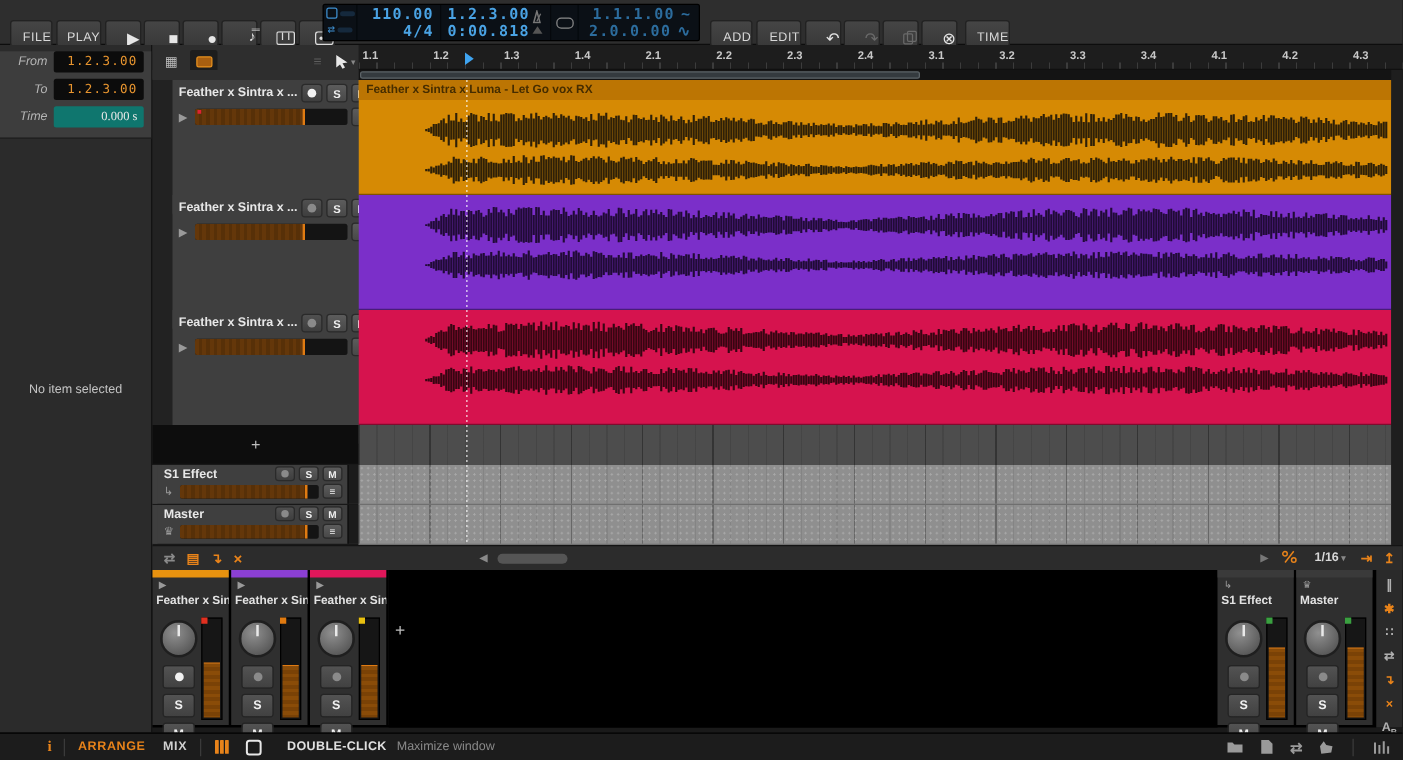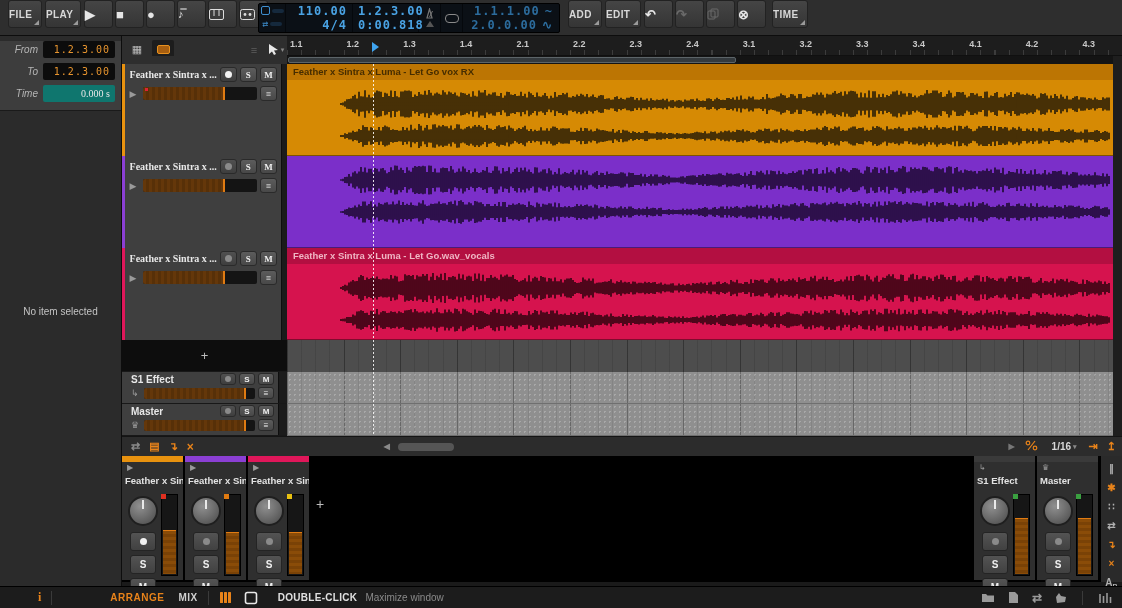--- a/index.html
+++ b/index.html
@@ -1,20 +1,20 @@
 <!DOCTYPE html>
 <html><head>
 <meta charset="utf-8">
 <style>
   * { margin:0; padding:0; box-sizing:border-box; }
   html,body { width:1122px; height:608px; background:#1a1a1a; font-family:"Liberation Sans",sans-serif; overflow:hidden; }
 
   
   #topbar { position:absolute; left:0; top:0; width:1122px; height:36px; background:#2e2e2e; border-bottom:1px solid #0d0d0d; }
-  .tbtn { position:absolute; top:0; height:28px; background:linear-gradient(#454545,#353535); border:1px solid #222; border-radius:3px; color:#d8d8d8; font-size:10px; font-weight:bold; display:flex; align-items:center; justify-content:flex-start; letter-spacing:.4px; }
+  .tbtn { position:absolute; top:16px; height:28px; background:linear-gradient(#454545,#353535); border:1px solid #222; border-radius:3px; color:#d8d8d8; font-size:10px; font-weight:normal; display:flex; align-items:center; justify-content:flex-end; letter-spacing:.4px; }
   .tbtn.corner::after { content:""; position:absolute; right:2px; bottom:2px; border-left:5px solid transparent; border-bottom:5px solid #9a9a9a; }
   .tbtn .glyph { font-size:13px; color:#e6e6e6; }
   .tbtn.dim, .tbtn.dim .glyph { color:#6a6a6a; }
   #display { position:absolute; left:258px; top:3px; width:302px; height:30px; background:#0b1016; border:1px solid #000; border-radius:2px; display:flex; font-family:"DejaVu Sans Mono",monospace; }
   .dsec { border-right:1px solid #05080c; display:flex; flex-direction:column; justify-content:center; padding:0 5px; }
   .dval { color:#4aa3e4; font-size:12px; font-weight:bold; text-align:right; line-height:14px; letter-spacing:1px; }
   .dval.dim2 { color:#2c6c9d; }
   .dicon { color:#3e8fd0; font-size:10px; line-height:12px; }
   .pill { width:12px; height:4px; background:#15293d; border-radius:2px; display:inline-block; }
   .sq { width:9px; height:9px; border:1.5px solid #3e8fd0; border-radius:2px; display:inline-block; }
@@ -36,21 +36,21 @@
   .hico { width:22px; height:20px; display:flex; align-items:center; justify-content:center; color:#b9b9b9; font-size:11px; border-radius:2px; margin-left:4px; }
   .hico.sel { background:#1d1d1d; }
   .clipglyph { width:13px; height:9px; background:#a85f10; border:1px solid #e8911e; border-radius:2px; }
   #ruler { position:absolute; left:165px; top:0; width:835px; height:20px; background:#1d1d1d; border-bottom:1px solid #101010; }
   .tick { position:absolute; top:3px; font-size:9px; font-weight:bold; color:#c9c9c9; }
   #rulerticks { position:absolute; left:0; bottom:0; width:100%; height:5px; background:repeating-linear-gradient(to right,#3c3c3c 0 1px,transparent 1px 14.15px); }
   #scrollstrip { position:absolute; left:165px; top:20px; width:835px; height:8px; background:#141414; }
   #scrollbar { position:absolute; left:1px; top:1px; width:448px; height:6px; background:#343a3e; border:1px solid #5c6468; border-radius:2px; }
   #hdrfill { position:absolute; left:0; top:20px; width:165px; height:8px; background:#2e2e2e; }
 
-  .trackrow { position:absolute; left:0; width:165px; height:108px; background:#3f3f3f; border-bottom:1px solid #181818; display:flex;font-family:Liberation Serif, serif; }
+  .trackrow { position:absolute; left:16px; width:165px; height:108px; background:#3f3f3f; border-bottom:1px solid #181818; display:flex; }
   .tstrip { width:4px; height:100%; }
   .thbody { flex:1; padding:3px 4px 0 5px; }
   .tline1 { display:flex; align-items:center; gap:3px; }
   .tname { flex:1; font-size:10px; font-weight:bold; color:#e8e8e8; white-space:nowrap; overflow:hidden; }
   .mini { width:17px; height:15px; background:linear-gradient(#5c5c5c,#484848); border:1px solid #2a2a2a; border-radius:3px; color:#f0f0f0; font-size:9px; font-weight:bold; display:flex; align-items:center; justify-content:center; }
   .recbtn { width:17px; height:15px; background:linear-gradient(#505050,#3e3e3e); border:1px solid #2a2a2a; border-radius:3px; display:flex; align-items:center; justify-content:center; }
   .recdot { width:7px; height:7px; border-radius:50%; background:#f2f2f2; }
   .recdot.off { background:#8a8a8a; }
   .tline2 { display:flex; align-items:center; gap:3px; margin-top:4px; }
   .flag { color:#9a9a9a; font-size:9px; width:10px; }
@@ -98,21 +98,21 @@
   #mixgap { flex:1; background:#000; position:relative; }
   #mixplus { position:absolute; left:5px; top:40px; color:#bdbdbd; font-size:14px; }
   #mixicons { width:22px; background:#2a2a2a; border-left:1px solid #000; display:flex; flex-direction:column; align-items:center; padding-top:8px; gap:9px; }
   .mico { font-size:10px; color:#b0b0b0; font-weight:bold; line-height:10px; }
   .mico.or { color:#e8831a; }
 
   
   #statusbar { position:absolute; left:0; top:586px; width:1122px; height:22px; background:#1c1c1c; border-top:1px solid #000; display:flex; align-items:center; font-size:10px; }
   .sdiv { width:1px; height:14px; background:#3a3a3a; margin:0 10px; }
   #infoico { margin-left:38px; color:#e8831a; font-weight:bold; font-size:12px; font-family:"Liberation Serif",serif; }
-  #arrangetab { color:#e8831a; font-weight:bold; letter-spacing:.5px;margin-left:48px; }
+  #arrangetab { color:#e8831a; font-weight:bold; letter-spacing:.5px; }
   #mixtab { color:#d0d0d0; font-weight:bold; margin-left:14px; letter-spacing:.5px; }
   #hintkey { color:#e0e0e0; font-weight:bold; margin-left:20px; letter-spacing:.3px; }
   #hintval { color:#8a8a8a; margin-left:8px; }
   #sbright { margin-left:auto; display:flex; align-items:center; gap:13px; padding-right:10px; }
   #sbright svg { display:block; }
 </style>
 </head>
 <body>
 
 <div id="topbar">
@@ -352,21 +352,20 @@
   </div>
   <div class="lane" style="top:120px">
     <div class="clip" style="background: rgb(123, 47, 201);">
       <svg class="wave" width="826" height="76" viewBox="0 0 826 76" preserveAspectRatio="none">
           <path d="M54 23.3V24.7M56 22.8V25.2M58 21.0V27.0M60 20.7V27.3M62 18.1V29.9M64 20.6V27.4M66 16.5V31.5M68 15.2V32.8M70 17.6V30.4M72 15.5V32.5M74 11.0V37.0M76 15.7V32.3M78 11.4V36.6M80 16.4V31.6M82 12.7V35.3M84 12.8V35.2M86 16.5V31.5M88 11.9V36.1M90 12.8V35.2M92 15.4V32.6M94 12.5V35.5M96 11.9V36.1M98 14.2V33.8M100 17.3V30.7M102 16.1V31.9M104 11.2V36.8M106 14.2V33.8M108 9.6V38.4M110 9.8V38.2M112 13.8V34.2M114 11.8V36.2M116 13.9V34.1M118 17.0V31.0M120 11.2V36.8M122 14.6V33.4M124 15.7V32.3M126 11.7V36.3M128 9.9V38.1M130 10.7V37.3M132 9.9V38.1M134 10.4V37.6M136 9.8V38.2M138 10.3V37.7M140 16.0V32.0M142 9.6V38.4M144 9.8V38.2M146 16.0V32.0M148 12.5V35.5M150 16.4V31.6M152 16.4V31.6M154 12.3V35.7M156 11.4V36.6M158 11.9V36.1M160 12.0V36.0M162 15.2V32.8M164 10.0V38.0M166 13.4V34.6M168 16.7V31.3M170 15.8V32.2M172 12.6V35.4M174 15.5V32.5M176 10.4V37.6M178 12.5V35.5M180 15.9V32.1M182 13.9V34.1M184 17.3V30.7M186 16.0V32.0M188 12.5V35.5M190 15.9V32.1M192 17.1V30.9M194 16.3V31.7M196 13.9V34.1M198 14.7V33.3M200 11.1V36.9M202 16.5V31.5M204 17.0V31.0M206 14.8V33.2M208 10.2V37.8M210 10.5V37.5M212 14.5V33.5M214 17.5V30.5M216 12.0V36.0M218 15.5V32.5M220 15.0V33.0M222 11.2V36.8M224 17.4V30.6M226 16.1V31.9M228 12.9V35.1M230 11.4V36.6M232 16.1V31.9M234 11.7V36.3M236 14.3V33.7M238 11.6V36.4M240 15.4V32.6M242 13.5V34.5M244 15.9V32.1M246 17.6V30.4M248 11.2V36.8M250 11.6V36.4M252 16.6V31.4M254 15.5V32.5M256 13.4V34.6M258 13.3V34.7M260 17.3V30.7M262 12.3V35.7M264 14.6V33.4M266 18.5V29.5M268 16.0V32.0M270 17.8V30.2M272 12.3V35.7M274 18.4V29.6M276 17.6V30.4M278 15.9V32.1M280 17.0V31.0M282 17.6V30.4M284 15.9V32.1M286 13.7V34.3M288 18.6V29.4M290 16.5V31.5M292 13.8V34.2M294 18.4V29.6M296 13.9V34.1M298 16.4V31.6M300 14.8V33.2M302 18.8V29.2M304 19.2V28.8M306 17.4V30.6M308 16.2V31.8M310 15.0V33.0M312 19.0V29.0M314 16.8V31.2M316 16.9V31.1M318 18.9V29.1M320 15.5V32.5M322 17.9V30.1M324 17.3V30.7M326 17.6V30.4M328 18.1V29.9M330 18.1V29.9M332 17.6V30.4M334 16.3V31.7M336 16.6V31.4M338 17.5V30.5M340 20.3V27.7M342 16.5V31.5M344 17.0V31.0M346 16.9V31.1M348 19.0V29.0M350 19.0V29.0M352 19.0V29.0M354 17.7V30.3M356 20.5V27.5M358 18.3V29.7M360 20.9V27.1M362 20.1V27.9M364 18.2V29.8M366 20.2V27.8M368 18.5V29.5M370 18.5V29.5M372 20.8V27.2M374 20.4V27.6M376 19.1V28.9M378 19.8V28.2M380 20.7V27.3M382 19.8V28.2M384 21.5V26.5M386 21.4V26.6M388 21.5V26.5M390 21.8V26.2M392 21.4V26.6M394 20.4V27.6M396 20.2V27.8M398 21.6V26.4M400 20.1V27.9M402 19.8V28.2M404 19.4V28.6M406 19.2V28.8M408 19.6V28.4M410 20.9V27.1M412 19.1V28.9M414 19.2V28.8M416 18.0V30.0M418 19.7V28.3M420 18.1V29.9M422 18.2V29.8M424 18.9V29.1M426 18.6V29.4M428 18.6V29.4M430 18.2V29.8M432 17.3V30.7M434 17.6V30.4M436 19.0V29.0M438 19.6V28.4M440 16.7V31.3M442 17.8V30.2M444 17.6V30.4M446 18.4V29.6M448 18.0V30.0M450 17.5V30.5M452 17.2V30.8M454 19.1V28.9M456 20.1V27.9M458 16.6V31.4M460 19.7V28.3M462 18.1V29.9M464 15.1V32.9M466 19.1V28.9M468 19.2V28.8M470 15.3V32.7M472 16.3V31.7M474 14.8V33.2M476 16.7V31.3M478 18.5V29.5M480 14.3V33.7M482 18.3V29.7M484 14.4V33.6M486 15.0V33.0M488 15.2V32.8M490 18.2V29.8M492 14.8V33.2M494 17.9V30.1M496 16.2V31.8M498 17.8V30.2M500 18.2V29.8M502 17.0V31.0M504 16.9V31.1M506 15.2V32.8M508 16.9V31.1M510 15.7V32.3M512 14.3V33.7M514 14.3V33.7M516 18.6V29.4M518 13.8V34.2M520 14.8V33.2M522 13.0V35.0M524 13.3V34.7M526 17.5V30.5M528 13.0V35.0M530 12.3V35.7M532 18.0V30.0M534 17.6V30.4M536 14.1V33.9M538 17.6V30.4M540 11.3V36.7M542 16.3V31.7M544 14.3V33.7M546 15.8V32.2M548 17.4V30.6M550 12.2V35.8M552 10.9V37.1M554 15.4V32.6M556 12.3V35.7M558 13.3V34.7M560 14.7V33.3M562 16.3V31.7M564 14.0V34.0M566 12.0V36.0M568 12.0V36.0M570 12.5V35.5M572 13.8V34.2M574 16.8V31.2M576 17.7V30.3M578 14.5V33.5M580 10.5V37.5M582 11.1V36.9M584 16.4V31.6M586 13.2V34.8M588 10.9V37.1M590 11.6V36.4M592 16.9V31.1M594 12.6V35.4M596 13.9V34.1M598 11.5V36.5M600 17.3V30.7M602 10.2V37.8M604 14.0V34.0M606 14.1V33.9M608 16.2V31.8M610 15.5V32.5M612 12.1V35.9M614 12.5V35.5M616 10.1V37.9M618 10.7V37.3M620 16.3V31.7M622 15.4V32.6M624 11.3V36.7M626 13.0V35.0M628 11.5V36.5M630 13.1V34.9M632 12.4V35.6M634 13.7V34.3M636 10.8V37.2M638 11.1V36.9M640 11.6V36.4M642 13.5V34.5M644 14.8V33.2M646 15.2V32.8M648 11.3V36.7M650 11.0V37.0M652 12.6V35.4M654 13.3V34.7M656 12.3V35.7M658 16.4V31.6M660 11.3V36.7M662 10.2V37.8M664 10.8V37.2M666 17.6V30.4M668 12.0V36.0M670 11.0V37.0M672 15.6V32.4M674 14.2V33.8M676 16.8V31.2M678 13.4V34.6M680 14.2V33.8M682 15.1V32.9M684 14.4V33.6M686 15.5V32.5M688 15.0V33.0M690 17.5V30.5M692 14.9V33.1M694 15.3V32.7M696 14.2V33.8M698 14.8V33.2M700 12.5V35.5M702 15.1V32.9M704 13.4V34.6M706 17.1V30.9M708 11.6V36.4M710 13.6V34.4M712 13.5V34.5M714 17.0V31.0M716 11.7V36.3M718 18.4V29.6M720 17.8V30.2M722 15.1V32.9M724 16.0V32.0M726 16.0V32.0M728 16.6V31.4M730 13.0V35.0M732 17.5V30.5M734 12.9V35.1M736 17.7V30.3M738 15.0V33.0M740 17.9V30.1M742 17.4V30.6M744 14.3V33.7M746 18.6V29.4M748 13.3V34.7M750 18.0V30.0M752 17.4V30.6M754 18.4V29.6M756 17.2V30.8M758 14.0V34.0M760 18.4V29.6M762 16.6V31.4M764 17.8V30.2M766 15.1V32.9M768 15.1V32.9M770 15.6V32.4M772 14.9V33.1M774 14.5V33.5M776 18.3V29.7M778 18.5V29.5M780 15.7V32.3M782 19.2V28.8M784 17.8V30.2M786 15.9V32.1M788 16.2V31.8M790 16.4V31.6M792 19.6V28.4M794 18.5V29.5M796 19.4V28.6M798 18.4V29.6M800 19.6V28.4M802 17.9V30.1M804 19.4V28.6M806 19.2V28.8M808 16.2V31.8M810 19.2V28.8M812 19.5V28.5M814 20.0V28.0M816 17.3V30.7M818 20.6V27.4M820 17.8V30.2M822 19.9V28.1M54 55.3V56.7M56 55.1V56.9M58 53.6V58.4M60 53.0V59.0M62 51.5V60.5M64 51.9V60.1M66 51.6V60.4M68 49.5V62.5M70 51.3V60.7M72 48.4V63.6M74 49.9V62.1M76 45.6V66.4M78 45.6V66.4M80 49.5V62.5M82 48.1V63.9M84 45.3V66.7M86 50.7V61.3M88 48.4V63.6M90 50.6V61.4M92 46.8V65.2M94 48.1V63.9M96 48.6V63.4M98 46.8V65.2M100 46.3V65.7M102 48.5V63.5M104 48.3V63.7M106 45.5V66.5M108 48.5V63.5M110 47.7V64.3M112 44.6V67.4M114 49.1V62.9M116 46.0V66.0M118 48.9V63.1M120 47.7V64.3M122 49.1V62.9M124 46.5V65.5M126 49.1V62.9M128 49.6V62.4M130 49.8V62.2M132 46.6V65.4M134 47.4V64.6M136 44.3V67.7M138 48.4V63.6M140 50.0V62.0M142 49.6V62.4M144 47.8V64.2M146 48.1V63.9M148 47.6V64.4M150 47.4V64.6M152 45.5V66.5M154 47.9V64.1M156 47.2V64.8M158 47.3V64.7M160 48.7V63.3M162 45.9V66.1M164 45.5V66.5M166 48.0V64.0M168 44.6V67.4M170 49.5V62.5M172 45.1V66.9M174 44.3V67.7M176 45.9V66.1M178 48.5V63.5M180 48.5V63.5M182 46.2V65.8M184 47.3V64.7M186 49.3V62.7M188 44.9V67.1M190 45.5V66.5M192 46.5V65.5M194 46.2V65.8M196 48.0V64.0M198 50.2V61.8M200 47.9V64.1M202 48.1V63.9M204 49.9V62.1M206 49.9V62.1M208 47.9V64.1M210 49.9V62.1M212 45.9V66.1M214 50.3V61.7M216 45.9V66.1M218 46.0V66.0M220 50.9V61.1M222 48.8V63.2M224 49.0V63.0M226 47.5V64.5M228 48.8V63.2M230 48.2V63.8M232 47.1V64.9M234 48.4V63.6M236 48.3V63.7M238 48.9V63.1M240 50.9V61.1M242 45.6V66.4M244 49.1V62.9M246 49.8V62.2M248 51.2V60.8M250 46.6V65.4M252 47.7V64.3M254 50.8V61.2M256 47.8V64.2M258 48.4V63.6M260 48.7V63.3M262 47.3V64.7M264 47.6V64.4M266 50.6V61.4M268 46.5V65.5M270 51.2V60.8M272 47.2V64.8M274 51.0V61.0M276 51.2V60.8M278 50.2V61.8M280 51.3V60.7M282 49.9V62.1M284 51.2V60.8M286 50.9V61.1M288 50.3V61.7M290 48.0V64.0M292 50.1V61.9M294 48.5V63.5M296 49.9V62.1M298 49.0V63.0M300 48.5V63.5M302 50.3V61.7M304 49.7V62.3M306 51.4V60.6M308 48.6V63.4M310 49.3V62.7M312 52.3V59.7M314 50.7V61.3M316 50.9V61.1M318 52.4V59.6M320 49.9V62.1M322 50.7V61.3M324 51.7V60.3M326 52.1V59.9M328 51.5V60.5M330 52.6V59.4M332 51.6V60.4M334 50.2V61.8M336 52.5V59.5M338 51.1V60.9M340 52.7V59.3M342 50.4V61.6M344 50.6V61.4M346 51.9V60.1M348 52.9V59.1M350 53.2V58.8M352 52.0V60.0M354 53.2V58.8M356 52.5V59.5M358 52.9V59.1M360 50.8V61.2M362 53.0V59.0M364 52.3V59.7M366 51.8V60.2M368 51.9V60.1M370 53.4V58.6M372 52.0V60.0M374 51.7V60.3M376 54.0V58.0M378 53.9V58.1M380 53.8V58.2M382 53.0V59.0M384 54.1V57.9M386 53.6V58.4M388 54.0V58.0M390 54.0V58.0M392 53.7V58.3M394 53.7V58.3M396 52.4V59.6M398 53.9V58.1M400 52.7V59.3M402 53.5V58.5M404 52.8V59.2M406 53.9V58.1M408 53.2V58.8M410 53.5V58.5M412 52.0V60.0M414 52.7V59.3M416 52.0V60.0M418 51.1V60.9M420 51.7V60.3M422 53.4V58.6M424 53.2V58.8M426 51.8V60.2M428 51.1V60.9M430 53.1V58.9M432 52.2V59.8M434 50.6V61.4M436 50.6V61.4M438 53.0V59.0M440 50.2V61.8M442 52.8V59.2M444 50.7V61.3M446 52.0V60.0M448 50.8V61.2M450 50.0V62.0M452 51.4V60.6M454 52.4V59.6M456 50.9V61.1M458 51.2V60.8M460 49.5V62.5M462 50.5V61.5M464 49.7V62.3M466 50.7V61.3M468 50.4V61.6M470 48.7V63.3M472 52.4V59.6M474 49.5V62.5M476 51.9V60.1M478 51.2V60.8M480 49.2V62.8M482 51.4V60.6M484 52.2V59.8M486 48.3V63.7M488 50.7V61.3M490 50.1V61.9M492 48.0V64.0M494 51.5V60.5M496 48.7V63.3M498 49.4V62.6M500 49.4V62.6M502 50.2V61.8M504 48.2V63.8M506 48.3V63.7M508 47.1V64.9M510 49.2V62.8M512 50.3V61.7M514 47.6V64.4M516 47.0V65.0M518 49.5V62.5M520 49.9V62.1M522 51.5V60.5M524 47.3V64.7M526 46.9V65.1M528 48.3V63.7M530 47.2V64.8M532 48.3V63.7M534 48.4V63.6M536 47.3V64.7M538 46.6V65.4M540 49.3V62.7M542 48.3V63.7M544 46.3V65.7M546 47.7V64.3M548 46.7V65.3M550 45.7V66.3M552 47.8V64.2M554 47.9V64.1M556 47.4V64.6M558 50.3V61.7M560 47.0V65.0M562 47.8V64.2M564 48.7V63.3M566 47.0V65.0M568 46.5V65.5M570 48.8V63.2M572 45.1V66.9M574 47.4V64.6M576 50.5V61.5M578 46.9V65.1M580 48.1V63.9M582 47.3V64.7M584 50.7V61.3M586 48.3V63.7M588 45.8V66.2M590 50.5V61.5M592 45.5V66.5M594 49.3V62.7M596 49.7V62.3M598 45.6V66.4M600 49.1V62.9M602 45.3V66.7M604 46.6V65.4M606 46.3V65.7M608 45.3V66.7M610 48.0V64.0M612 46.0V66.0M614 45.2V66.8M616 48.7V63.3M618 47.8V64.2M620 45.9V66.1M622 47.6V64.4M624 48.6V63.4M626 46.6V65.4M628 47.0V65.0M630 47.0V65.0M632 47.4V64.6M634 47.4V64.6M636 49.4V62.6M638 49.4V62.6M640 45.6V66.4M642 50.6V61.4M644 46.9V65.1M646 46.0V66.0M648 49.3V62.7M650 45.9V66.1M652 47.1V64.9M654 46.4V65.6M656 46.1V65.9M658 49.4V62.6M660 50.3V61.7M662 46.9V65.1M664 48.7V63.3M666 48.9V63.1M668 47.3V64.7M670 48.8V63.2M672 50.8V61.2M674 49.8V62.2M676 49.7V62.3M678 47.4V64.6M680 50.1V61.9M682 46.6V65.4M684 50.2V61.8M686 45.7V66.3M688 51.0V61.0M690 49.7V62.3M692 47.2V64.8M694 47.3V64.7M696 45.9V66.1M698 48.7V63.3M700 47.6V64.4M702 49.8V62.2M704 51.0V61.0M706 50.8V61.2M708 51.0V61.0M710 49.8V62.2M712 48.5V63.5M714 50.3V61.7M716 48.9V63.1M718 50.6V61.4M720 47.0V65.0M722 46.8V65.2M724 50.1V61.9M726 49.8V62.2M728 50.2V61.8M730 48.1V63.9M732 47.5V64.5M734 49.7V62.3M736 49.9V62.1M738 47.8V64.2M740 50.5V61.5M742 51.3V60.7M744 47.3V64.7M746 50.1V61.9M748 50.8V61.2M750 47.2V64.8M752 51.0V61.0M754 50.5V61.5M756 49.8V62.2M758 50.9V61.1M760 49.7V62.3M762 51.6V60.4M764 51.3V60.7M766 51.5V60.5M768 48.9V63.1M770 50.9V61.1M772 50.2V61.8M774 50.8V61.2M776 52.2V59.8M778 49.0V63.0M780 50.8V61.2M782 49.5V62.5M784 49.5V62.5M786 49.8V62.2M788 51.1V60.9M790 50.5V61.5M792 49.7V62.3M794 52.0V60.0M796 51.5V60.5M798 52.9V59.1M800 51.9V60.1M802 52.9V59.1M804 52.1V59.9M806 51.0V61.0M808 49.8V62.2M810 50.2V61.8M812 50.2V61.8M814 52.7V59.3M816 52.0V60.0M818 51.2V60.8M820 51.2V60.8M822 53.2V58.8" stroke="#200b36" stroke-width="1.7" fill="none"></path>
         </svg>
     </div>
   </div>
   <div class="lane" style="top:212px">
     <div class="clip" style="background: rgb(214, 19, 78);">
-      <div class="cliphdr" style="background: rgb(179, 15, 65); color: rgb(240, 182, 196);">Feather x Sintra x Luma - Let Go.wav_vocals</div>
       <svg class="wave" width="826" height="76" viewBox="0 0 826 76" preserveAspectRatio="none">
           <path d="M54 22.9V25.1M56 21.9V26.1M58 20.8V27.2M60 21.6V26.4M62 18.4V29.6M64 17.4V30.6M66 16.1V31.9M68 17.3V30.7M70 17.1V30.9M72 13.2V34.8M74 11.1V36.9M76 11.9V36.1M78 15.9V32.1M80 13.6V34.4M82 15.0V33.0M84 14.0V34.0M86 12.6V35.4M88 14.4V33.6M90 12.6V35.4M92 15.1V32.9M94 15.5V32.5M96 14.5V33.5M98 14.8V33.2M100 14.4V33.6M102 15.2V32.8M104 11.1V36.9M106 14.6V33.4M108 11.7V36.3M110 12.4V35.6M112 17.4V30.6M114 16.9V31.1M116 16.4V31.6M118 10.3V37.7M120 11.5V36.5M122 10.9V37.1M124 11.9V36.1M126 11.0V37.0M128 15.2V32.8M130 11.2V36.8M132 12.6V35.4M134 12.6V35.4M136 10.1V37.9M138 11.8V36.2M140 9.9V38.1M142 16.4V31.6M144 12.7V35.3M146 9.1V38.9M148 16.0V32.0M150 11.8V36.2M152 13.2V34.8M154 9.8V38.2M156 16.0V32.0M158 9.1V38.9M160 16.2V31.8M162 13.1V34.9M164 13.3V34.7M166 11.9V36.1M168 12.7V35.3M170 15.6V32.4M172 9.8V38.2M174 14.6V33.4M176 10.6V37.4M178 16.0V32.0M180 12.4V35.6M182 11.7V36.3M184 12.4V35.6M186 16.9V31.1M188 9.6V38.4M190 14.8V33.2M192 9.4V38.6M194 16.7V31.3M196 10.7V37.3M198 17.3V30.7M200 13.9V34.1M202 14.0V34.0M204 11.0V37.0M206 13.8V34.2M208 12.7V35.3M210 14.2V33.8M212 15.7V32.3M214 10.4V37.6M216 12.8V35.2M218 11.5V36.5M220 10.5V37.5M222 12.7V35.3M224 12.7V35.3M226 10.9V37.1M228 14.9V33.1M230 16.0V32.0M232 17.7V30.3M234 16.7V31.3M236 16.0V32.0M238 14.2V33.8M240 17.4V30.6M242 11.2V36.8M244 17.5V30.5M246 14.3V33.7M248 12.8V35.2M250 13.7V34.3M252 16.8V31.2M254 12.1V35.9M256 12.9V35.1M258 13.4V34.6M260 17.4V30.6M262 13.9V34.1M264 14.6V33.4M266 17.2V30.8M268 13.4V34.6M270 17.3V30.7M272 17.2V30.8M274 15.3V32.7M276 18.6V29.4M278 15.8V32.2M280 14.6V33.4M282 14.4V33.6M284 14.1V33.9M286 16.1V31.9M288 18.1V29.9M290 18.9V29.1M292 18.7V29.3M294 18.0V30.0M296 13.6V34.4M298 15.4V32.6M300 16.5V31.5M302 14.5V33.5M304 16.8V31.2M306 14.4V33.6M308 19.4V28.6M310 18.7V29.3M312 18.4V29.6M314 18.6V29.4M316 17.9V30.1M318 17.6V30.4M320 17.8V30.2M322 17.0V31.0M324 15.2V32.8M326 18.7V29.3M328 19.5V28.5M330 17.2V30.8M332 18.0V30.0M334 16.3V31.7M336 18.6V29.4M338 17.7V30.3M340 18.5V29.5M342 17.9V30.1M344 19.7V28.3M346 17.6V30.4M348 17.8V30.2M350 19.5V28.5M352 18.7V29.3M354 18.7V29.3M356 19.3V28.7M358 17.8V30.2M360 18.7V29.3M362 18.1V29.9M364 18.9V29.1M366 18.2V29.8M368 18.0V30.0M370 20.0V28.0M372 19.6V28.4M374 18.5V29.5M376 20.8V27.2M378 19.8V28.2M380 20.4V27.6M382 20.4V27.6M384 19.4V28.6M386 19.2V28.8M388 21.6V26.4M390 21.6V26.4M392 19.6V28.4M394 21.0V27.0M396 20.2V27.8M398 21.3V26.7M400 20.0V28.0M402 19.7V28.3M404 21.2V26.8M406 19.1V28.9M408 19.8V28.2M410 19.0V29.0M412 19.4V28.6M414 18.3V29.7M416 19.5V28.5M418 18.8V29.2M420 20.9V27.1M422 18.4V29.6M424 17.7V30.3M426 20.4V27.6M428 20.3V27.7M430 18.0V30.0M432 17.4V30.6M434 20.0V28.0M436 19.1V28.9M438 17.9V30.1M440 19.2V28.8M442 20.2V27.8M444 16.1V31.9M446 17.4V30.6M448 18.3V29.7M450 15.8V32.2M452 19.3V28.7M454 19.2V28.8M456 20.1V27.9M458 18.1V29.9M460 18.0V30.0M462 19.8V28.2M464 15.2V32.8M466 19.1V28.9M468 15.7V32.3M470 16.1V31.9M472 16.8V31.2M474 15.6V32.4M476 15.4V32.6M478 18.2V29.8M480 18.9V29.1M482 16.5V31.5M484 14.3V33.7M486 14.6V33.4M488 16.5V31.5M490 18.6V29.4M492 14.3V33.7M494 17.1V30.9M496 15.8V32.2M498 17.4V30.6M500 17.1V30.9M502 15.0V33.0M504 16.3V31.7M506 14.6V33.4M508 16.2V31.8M510 18.1V29.9M512 13.2V34.8M514 15.6V32.4M516 14.9V33.1M518 14.3V33.7M520 17.0V31.0M522 16.8V31.2M524 12.7V35.3M526 14.3V33.7M528 11.8V36.2M530 17.3V30.7M532 15.2V32.8M534 14.8V33.2M536 12.8V35.2M538 16.1V31.9M540 12.8V35.2M542 16.0V32.0M544 15.9V32.1M546 15.1V32.9M548 18.1V29.9M550 17.3V30.7M552 17.1V30.9M554 15.4V32.6M556 17.6V30.4M558 15.4V32.6M560 12.4V35.6M562 16.5V31.5M564 12.0V36.0M566 17.0V31.0M568 12.1V35.9M570 11.2V36.8M572 10.7V37.3M574 12.2V35.8M576 12.3V35.7M578 16.2V31.8M580 10.8V37.2M582 12.2V35.8M584 15.4V32.6M586 17.4V30.6M588 13.4V34.6M590 11.7V36.3M592 17.7V30.3M594 15.9V32.1M596 13.6V34.4M598 14.0V34.0M600 11.8V36.2M602 10.2V37.8M604 12.2V35.8M606 10.2V37.8M608 14.3V33.7M610 15.3V32.7M612 15.2V32.8M614 10.6V37.4M616 11.1V36.9M618 17.1V30.9M620 16.7V31.3M622 13.4V34.6M624 10.5V37.5M626 9.8V38.2M628 15.2V32.8M630 11.0V37.0M632 15.2V32.8M634 14.6V33.4M636 12.3V35.7M638 12.3V35.7M640 15.9V32.1M642 13.2V34.8M644 14.6V33.4M646 16.9V31.1M648 12.7V35.3M650 11.6V36.4M652 15.1V32.9M654 10.5V37.5M656 10.8V37.2M658 13.1V34.9M660 15.6V32.4M662 13.1V34.9M664 15.8V32.2M666 11.9V36.1M668 11.8V36.2M670 17.7V30.3M672 16.5V31.5M674 17.8V30.2M676 16.7V31.3M678 14.6V33.4M680 13.3V34.7M682 16.3V31.7M684 16.6V31.4M686 13.9V34.1M688 11.6V36.4M690 11.2V36.8M692 11.5V36.5M694 17.5V30.5M696 13.1V34.9M698 17.8V30.2M700 12.1V35.9M702 13.4V34.6M704 14.7V33.3M706 13.9V34.1M708 16.0V32.0M710 16.9V31.1M712 14.6V33.4M714 13.7V34.3M716 14.5V33.5M718 17.5V30.5M720 14.4V33.6M722 12.2V35.8M724 12.1V35.9M726 15.0V33.0M728 13.6V34.4M730 17.9V30.1M732 12.3V35.7M734 12.8V35.2M736 15.1V32.9M738 13.2V34.8M740 12.9V35.1M742 12.7V35.3M744 14.8V33.2M746 18.6V29.4M748 18.8V29.2M750 18.0V30.0M752 16.5V31.5M754 14.0V34.0M756 18.8V29.2M758 17.0V31.0M760 17.2V30.8M762 18.2V29.8M764 17.0V31.0M766 14.4V33.6M768 19.3V28.7M770 15.6V32.4M772 16.5V31.5M774 15.0V33.0M776 15.5V32.5M778 17.3V30.7M780 14.8V33.2M782 18.2V29.8M784 16.8V31.2M786 17.0V31.0M788 17.8V30.2M790 18.2V29.8M792 19.9V28.1M794 19.7V28.3M796 15.5V32.5M798 20.1V27.9M800 15.9V32.1M802 17.3V30.7M804 18.3V29.7M806 18.7V29.3M808 17.4V30.6M810 18.6V29.4M812 16.6V31.4M814 17.2V30.8M816 20.0V28.0M818 17.4V30.6M820 20.1V27.9M822 18.9V29.1M54 55.1V56.9M56 54.8V57.2M58 54.4V57.6M60 52.9V59.1M62 53.1V58.9M64 52.9V59.1M66 50.4V61.6M68 51.5V60.5M70 47.5V64.5M72 47.2V64.8M74 46.2V65.8M76 47.1V64.9M78 48.9V63.1M80 48.8V63.2M82 50.9V61.1M84 46.7V65.3M86 47.2V64.8M88 49.8V62.2M90 45.1V66.9M92 50.5V61.5M94 48.2V63.8M96 47.1V64.9M98 47.3V64.7M100 49.1V62.9M102 48.8V63.2M104 47.3V64.7M106 47.9V64.1M108 47.7V64.3M110 49.3V62.7M112 47.3V64.7M114 48.2V63.8M116 49.0V63.0M118 46.5V65.5M120 46.3V65.7M122 45.9V66.1M124 45.3V66.7M126 48.3V63.7M128 44.9V67.1M130 47.2V64.8M132 48.6V63.4M134 48.3V63.7M136 47.6V64.4M138 49.2V62.8M140 47.5V64.5M142 48.5V63.5M144 46.3V65.7M146 49.6V62.4M148 48.3V63.7M150 44.2V67.8M152 48.3V63.7M154 49.2V62.8M156 49.2V62.8M158 45.4V66.6M160 48.3V63.7M162 45.6V66.4M164 47.8V64.2M166 49.2V62.8M168 44.4V67.6M170 44.9V67.1M172 47.3V64.7M174 49.8V62.2M176 44.7V67.3M178 45.4V66.6M180 47.3V64.7M182 48.3V63.7M184 48.9V63.1M186 50.7V61.3M188 45.5V66.5M190 49.1V62.9M192 46.7V65.3M194 47.0V65.0M196 47.4V64.6M198 49.0V63.0M200 50.1V61.9M202 50.4V61.6M204 48.0V64.0M206 45.7V66.3M208 44.8V67.2M210 48.7V63.3M212 45.2V66.8M214 49.9V62.1M216 50.0V62.0M218 45.4V66.6M220 49.7V62.3M222 48.7V63.3M224 50.4V61.6M226 49.0V63.0M228 47.1V64.9M230 47.2V64.8M232 50.4V61.6M234 49.6V62.4M236 51.1V60.9M238 51.1V60.9M240 51.2V60.8M242 47.1V64.9M244 50.4V61.6M246 49.0V63.0M248 46.0V66.0M250 47.1V64.9M252 50.4V61.6M254 46.4V65.6M256 48.2V63.8M258 48.6V63.4M260 47.8V64.2M262 50.1V61.9M264 46.4V65.6M266 46.5V65.5M268 49.3V62.7M270 46.6V65.4M272 50.6V61.4M274 49.9V62.1M276 50.5V61.5M278 49.4V62.6M280 50.9V61.1M282 51.1V60.9M284 48.4V63.6M286 50.0V62.0M288 48.3V63.7M290 51.1V60.9M292 49.0V63.0M294 48.2V63.8M296 47.8V64.2M298 51.0V61.0M300 47.8V64.2M302 51.9V60.1M304 49.3V62.7M306 48.8V63.2M308 50.4V61.6M310 51.0V61.0M312 50.8V61.2M314 51.0V61.0M316 52.6V59.4M318 51.2V60.8M320 50.4V61.6M322 52.5V59.5M324 49.4V62.6M326 52.0V60.0M328 52.8V59.2M330 52.7V59.3M332 52.3V59.7M334 53.0V59.0M336 49.9V62.1M338 52.1V59.9M340 50.4V61.6M342 52.9V59.1M344 51.1V60.9M346 53.0V59.0M348 52.0V60.0M350 52.0V60.0M352 51.6V60.4M354 52.3V59.7M356 52.3V59.7M358 51.6V60.4M360 52.9V59.1M362 52.4V59.6M364 52.5V59.5M366 51.1V60.9M368 52.3V59.7M370 53.5V58.5M372 52.4V59.6M374 52.8V59.2M376 52.4V59.6M378 53.7V58.3M380 54.1V57.9M382 52.3V59.7M384 53.1V58.9M386 53.6V58.4M388 52.5V59.5M390 53.6V58.4M392 52.8V59.2M394 54.1V57.9M396 52.3V59.7M398 54.0V58.0M400 53.4V58.6M402 54.1V57.9M404 53.4V58.6M406 52.9V59.1M408 53.0V59.0M410 52.4V59.6M412 53.8V58.2M414 52.8V59.2M416 51.4V60.6M418 53.6V58.4M420 51.6V60.4M422 51.8V60.2M424 50.9V61.1M426 52.1V59.9M428 51.1V60.9M430 53.4V58.6M432 51.9V60.1M434 50.4V61.6M436 50.1V61.9M438 50.1V61.9M440 52.0V60.0M442 51.1V60.9M444 50.4V61.6M446 50.0V62.0M448 50.2V61.8M450 52.3V59.7M452 50.7V61.3M454 50.7V61.3M456 51.4V60.6M458 51.8V60.2M460 50.2V61.8M462 48.9V63.1M464 49.0V63.0M466 51.9V60.1M468 51.3V60.7M470 50.5V61.5M472 51.2V60.8M474 48.7V63.3M476 50.1V61.9M478 52.3V59.7M480 51.4V60.6M482 49.6V62.4M484 47.9V64.1M486 48.7V63.3M488 52.1V59.9M490 48.8V63.2M492 48.2V63.8M494 51.9V60.1M496 50.8V61.2M498 50.1V61.9M500 48.3V63.7M502 48.2V63.8M504 49.5V62.5M506 49.8V62.2M508 50.3V61.7M510 50.1V61.9M512 50.5V61.5M514 51.8V60.2M516 49.5V62.5M518 47.1V64.9M520 47.3V64.7M522 49.3V62.7M524 46.4V65.6M526 50.8V61.2M528 47.8V64.2M530 49.0V63.0M532 48.4V63.6M534 50.2V61.8M536 49.6V62.4M538 46.1V65.9M540 46.8V65.2M542 48.8V63.2M544 45.9V66.1M546 46.5V65.5M548 45.9V66.1M550 49.4V62.6M552 50.3V61.7M554 45.6V66.4M556 48.3V63.7M558 51.2V60.8M560 48.9V63.1M562 51.2V60.8M564 45.4V66.6M566 48.0V64.0M568 49.1V62.9M570 47.5V64.5M572 50.9V61.1M574 49.8V62.2M576 46.9V65.1M578 46.5V65.5M580 46.4V65.6M582 50.2V61.8M584 45.5V66.5M586 47.0V65.0M588 45.2V66.8M590 50.4V61.6M592 48.3V63.7M594 49.1V62.9M596 50.3V61.7M598 44.8V67.2M600 44.7V67.3M602 49.4V62.6M604 46.1V65.9M606 48.7V63.3M608 46.3V65.7M610 50.3V61.7M612 44.8V67.2M614 50.5V61.5M616 49.7V62.3M618 45.7V66.3M620 50.0V62.0M622 47.8V64.2M624 49.5V62.5M626 46.1V65.9M628 50.8V61.2M630 50.0V62.0M632 45.7V66.3M634 45.4V66.6M636 49.0V63.0M638 49.9V62.1M640 45.5V66.5M642 49.8V62.2M644 49.5V62.5M646 47.0V65.0M648 47.6V64.4M650 47.4V64.6M652 49.8V62.2M654 50.5V61.5M656 47.6V64.4M658 49.1V62.9M660 49.9V62.1M662 45.5V66.5M664 45.1V66.9M666 45.7V66.3M668 48.5V63.5M670 45.6V66.4M672 46.4V65.6M674 46.8V65.2M676 50.9V61.1M678 49.1V62.9M680 47.2V64.8M682 50.9V61.1M684 49.6V62.4M686 51.1V60.9M688 49.4V62.6M690 48.0V64.0M692 48.9V63.1M694 46.6V65.4M696 50.7V61.3M698 49.3V62.7M700 45.8V66.2M702 48.7V63.3M704 48.1V63.9M706 50.5V61.5M708 47.2V64.8M710 50.0V62.0M712 46.0V66.0M714 50.2V61.8M716 47.0V65.0M718 48.0V64.0M720 51.3V60.7M722 48.6V63.4M724 48.3V63.7M726 48.3V63.7M728 48.2V63.8M730 50.8V61.2M732 51.6V60.4M734 49.8V62.2M736 50.4V61.6M738 49.9V62.1M740 49.9V62.1M742 47.0V65.0M744 51.8V60.2M746 50.9V61.1M748 51.4V60.6M750 48.3V63.7M752 48.5V63.5M754 50.1V61.9M756 48.2V63.8M758 49.8V62.2M760 47.9V64.1M762 49.7V62.3M764 50.7V61.3M766 50.5V61.5M768 51.7V60.3M770 49.6V62.4M772 50.7V61.3M774 49.8V62.2M776 51.7V60.3M778 49.9V62.1M780 51.3V60.7M782 51.0V61.0M784 52.0V60.0M786 52.6V59.4M788 50.8V61.2M790 49.7V62.3M792 51.0V61.0M794 50.8V61.2M796 51.7V60.3M798 51.9V60.1M800 52.9V59.1M802 49.8V62.2M804 52.8V59.2M806 51.4V60.6M808 52.6V59.4M810 50.6V61.4M812 51.2V60.8M814 51.4V60.6M816 51.9V60.1M818 52.2V59.8M820 52.2V59.8M822 53.3V58.7" stroke="#370512" stroke-width="1.7" fill="none"></path>
         </svg>
     </div>
   </div>
 
   <div class="plusrow" style="top:304px">
       <span>+</span>
     </div>
   <div class="lane lane-dark" style="top:304px;height:32px"></div>

